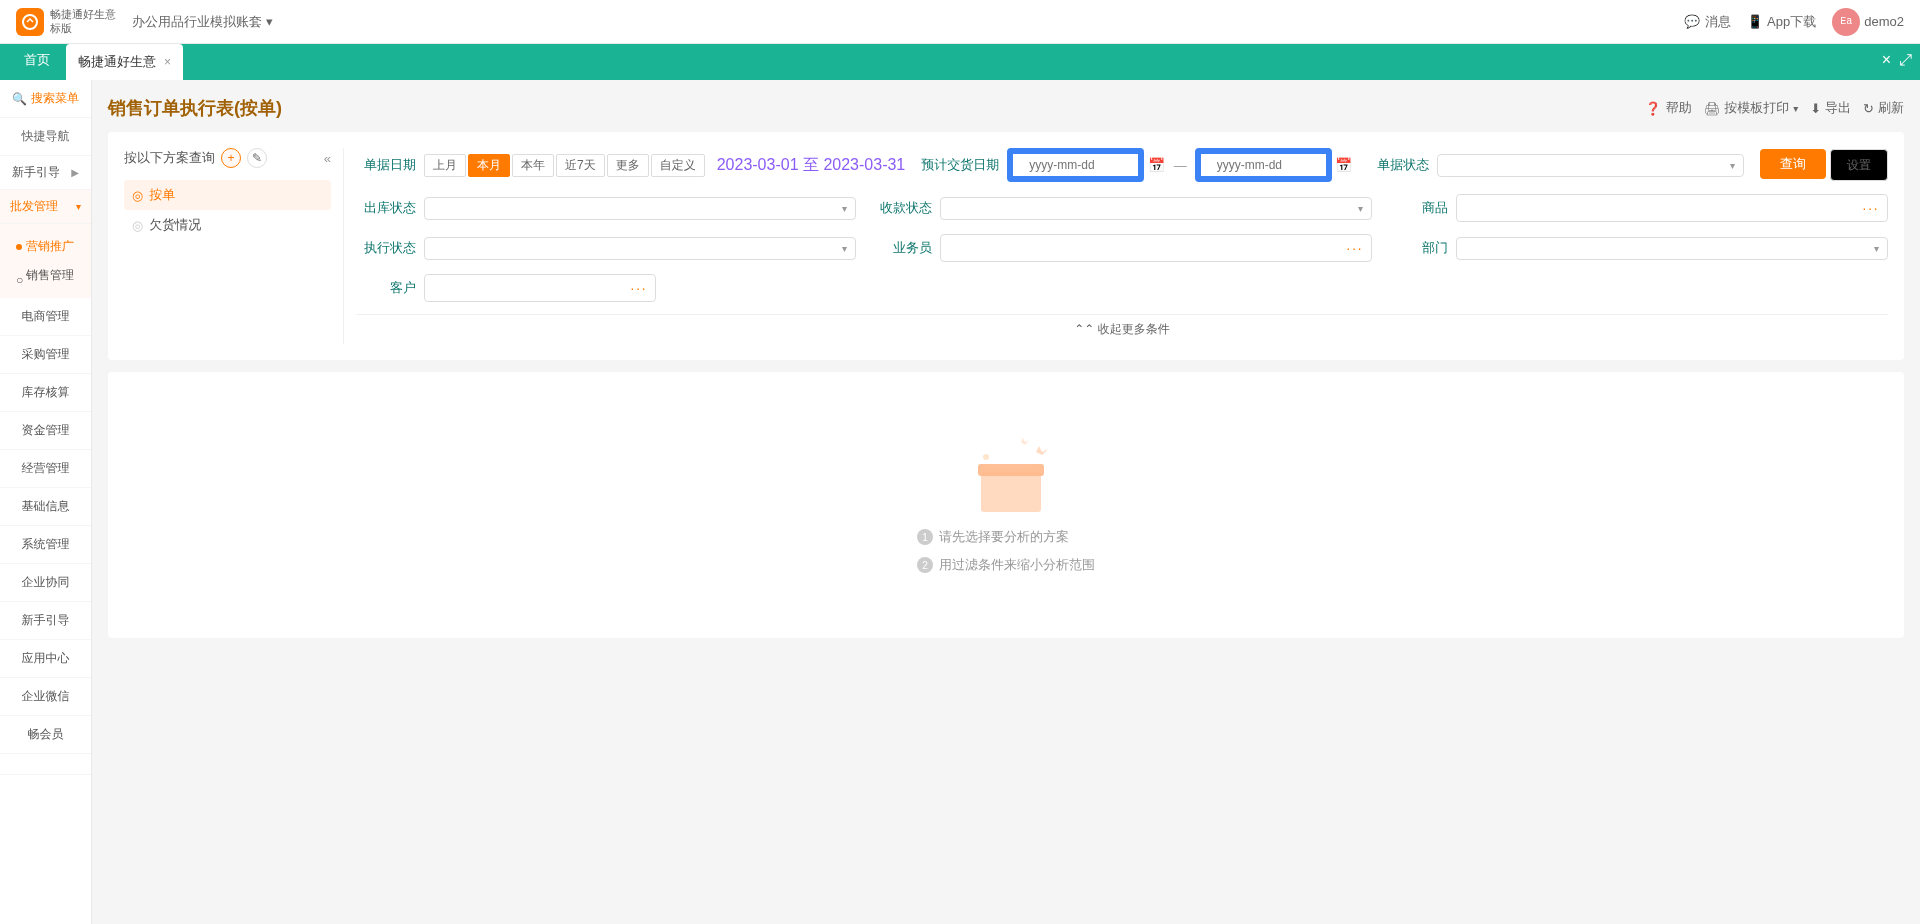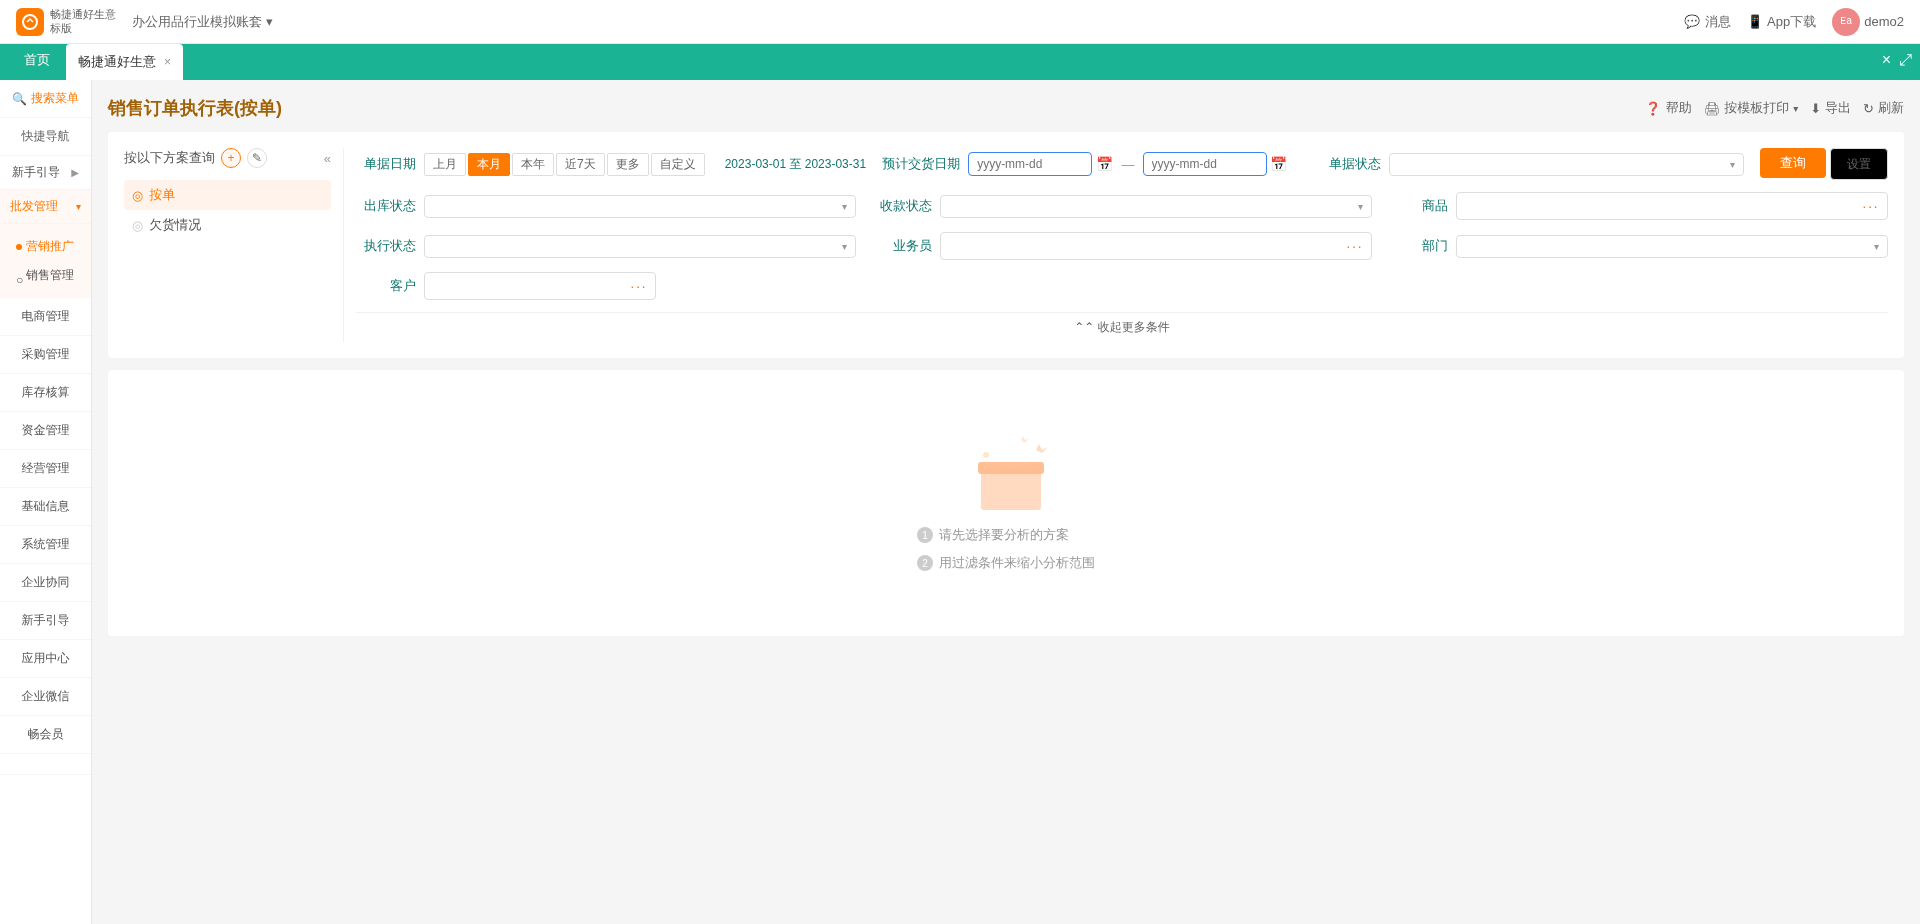--- a/index.html
+++ b/index.html
@@ -200,29 +200,29 @@
     .date-btn {
       padding: 2px 8px;
       border-radius: 2px;
       border: 1px solid #ddd;
       background: #fff;
       cursor: pointer;
       font-size: 12px;
       color: #666;
     }
     .date-btn.active { background: #ff7a00; color: #fff; border-color: #ff7a00; text-align: center; }
-    .date-range-text { font-size: 12px; color: #0f766e; margin-left: 12px; }
+    .date-range-text { font-size: 16px; color: #8b5cf6; margin-left: 4px; }
     .date-input-group { display: flex; align-items: center; gap: 4px; }
     .date-input {
-      border: 1px solid #3b82f6;
-      border-radius: 4px;
-      padding: 4px 8px;
+      border: 6px solid #3b82f6;
+      border-radius: 4px;
+      padding: 4px 16px;
       font-size: 12px;
       color: #999;
-      width: 124px;
+      width: 137px;
       outline: none;
     }
     .date-icon { color: #ff7a00; font-size: 14px; }
     .date-sep { color: #999; }
 
     .select-input {
       flex: 1;
       border: 1px solid #ddd;
       border-radius: 4px;
       padding: 5px 8px;

